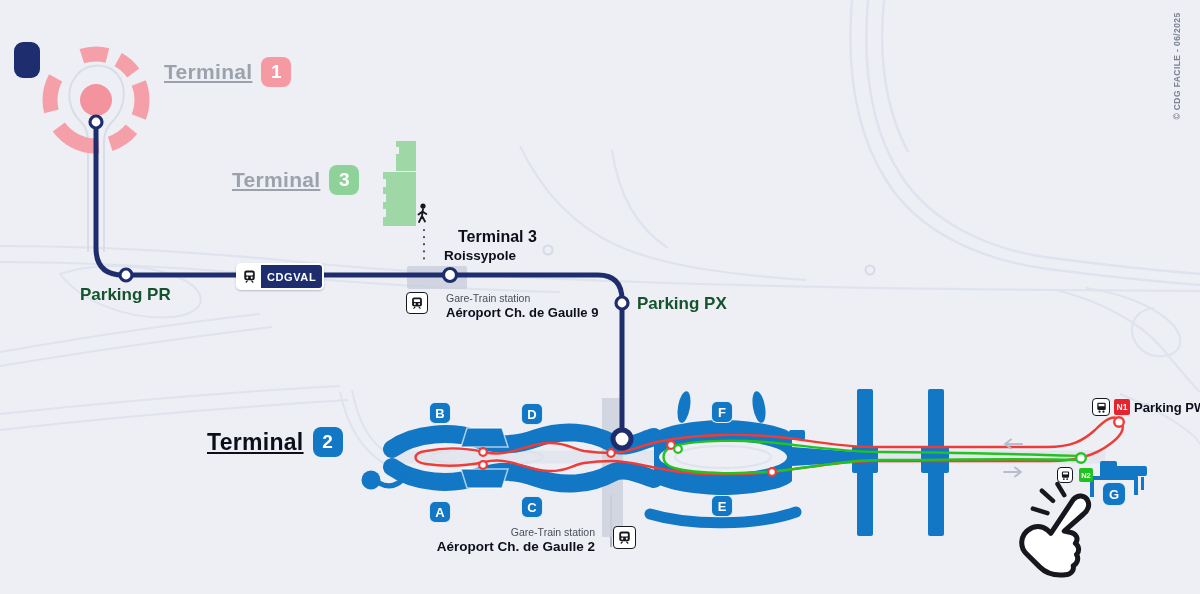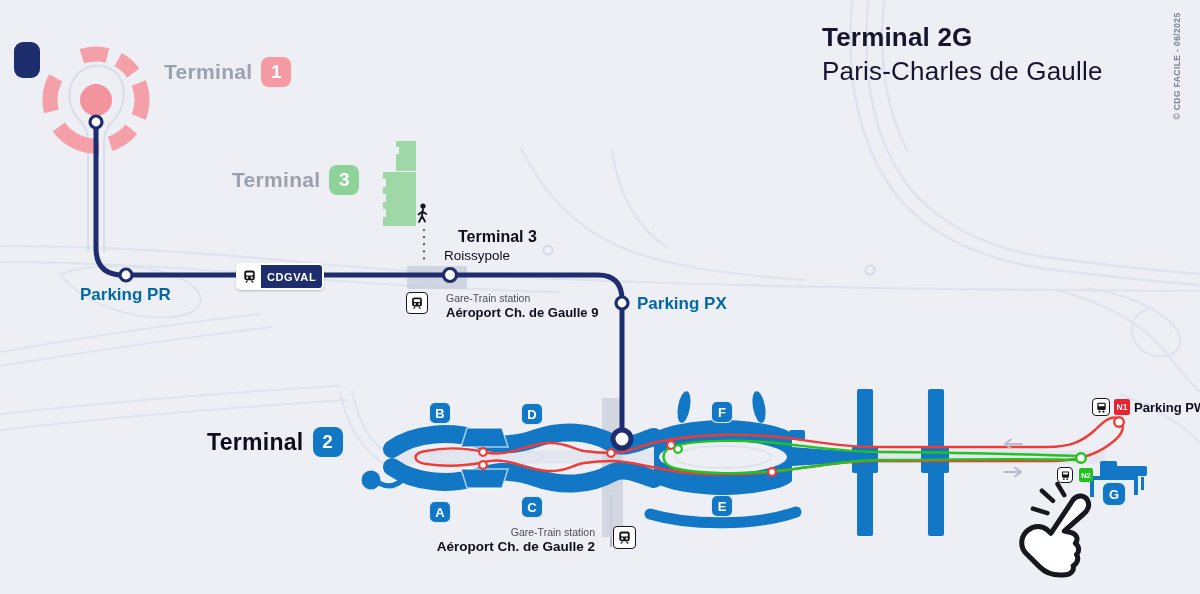--- a/index.html
+++ b/index.html
@@ -16,30 +16,30 @@
   .title{left:822px;top:20px;font-size:26px;line-height:34px;color:#15162e;}
   .title .l1{font-weight:700;letter-spacing:.2px;}
   .title .l2{font-weight:500;letter-spacing:.2px;}
   .copyright{
     left:1177px;top:66px;transform:translate(-50%,-50%) rotate(-90deg);
     font-size:8.5px;font-weight:700;color:#7c8292;letter-spacing:.4px;
   }
 
   
   .tgroup{display:flex;align-items:center;gap:9px;}
-  .tname{font-size:21px;font-weight:700;color:#9ba1ad;letter-spacing:.3px;}
+  .tname{font-size:21px;font-weight:700;color:#9ba1ad;letter-spacing:.3px;text-decoration:underline;}
   .tname.dark{color:#0c0e1a;font-size:23px;}
   .tbadge{width:30px;height:30px;border-radius:8px;color:#fff;font-weight:700;font-size:19px;
           display:flex;align-items:center;justify-content:center;}
   .bg-pink{background:#f59aa2;} .bg-green{background:#8ed29a;} .bg-blue{background:#1277c5;}
 
-  .parking{font-size:17px;font-weight:700;color:#0369a1;}
+  .parking{font-size:17px;font-weight:700;color:#14532d;}
 
   .t3block .st1{font-size:16px;font-weight:700;margin-left:14px;}
-  .t3block .st2{font-size:13.5px;font-weight:400;margin-top:2px;}
+  .t3block .st2{font-size:13.5px;font-weight:700;margin-top:2px;}
 
   
   .cdgval{left:236px;top:263px;display:flex;align-items:stretch;height:23px;
           border:2px solid #fff;border-radius:5px;overflow:hidden;
           box-shadow:0 1px 2px rgba(20,30,80,.25);}
   .cdgval .cell-ico{width:23px;background:#fff;display:flex;align-items:center;justify-content:center;}
   .cdgval .cell-txt{background:#1e2d6e;color:#fff;font-size:11px;font-weight:700;
           letter-spacing:.6px;display:flex;align-items:center;padding:0 6px;}
 
   
@@ -197,24 +197,20 @@
         <path d="M6,6 L5,13 M5.4,8.5 L1.5,11.5 M5.4,8.5 L9.3,11 M5,13 L2,19 M5,13 L8,18.5" stroke="#17181d" stroke-width="1.8" fill="none" stroke-linecap="round"></path>
       </g>
     </g>
 
     <g transform="translate(1006,484) scale(1.12)">
       <path d="M46,0 L52,10 M32,6 L42,15 M24,22 L37,26" stroke="#17181d" stroke-width="4" stroke-linecap="round" fill="none"></path>
       <path d="M60,14 C64,9 71,10 73,15 C75,19 73,24 69,27 L52,42 L57,43 C63,44 65,49 62,53 C65,55 66,60 63,63 C65,66 64,71 60,73 C61,77 58,81 53,81 C45,82 36,80 30,74 L18,62 C12,56 13,46 20,41 C25,37 32,37 37,41 L40,44 Z" fill="#ffffff" stroke="#17181d" stroke-width="4.5" stroke-linejoin="round" stroke-linecap="round"></path>
     </g>
   </svg>
 
-  <div class="lbl title">
-    <div class="l1">Terminal 2G</div>
-    <div class="l2">Paris-Charles de Gaulle</div>
-  </div>
 
   <div class="lbl copyright">© CDG FACILE - 06/2025</div>
 
   <div class="lbl tgroup" style="left:164px;top:57px;">
     <span class="tname">Terminal</span>
     <span class="tbadge bg-pink">1</span>
   </div>
 
   <div class="lbl tgroup" style="left:232px;top:165px;">
     <span class="tname">Terminal</span>

